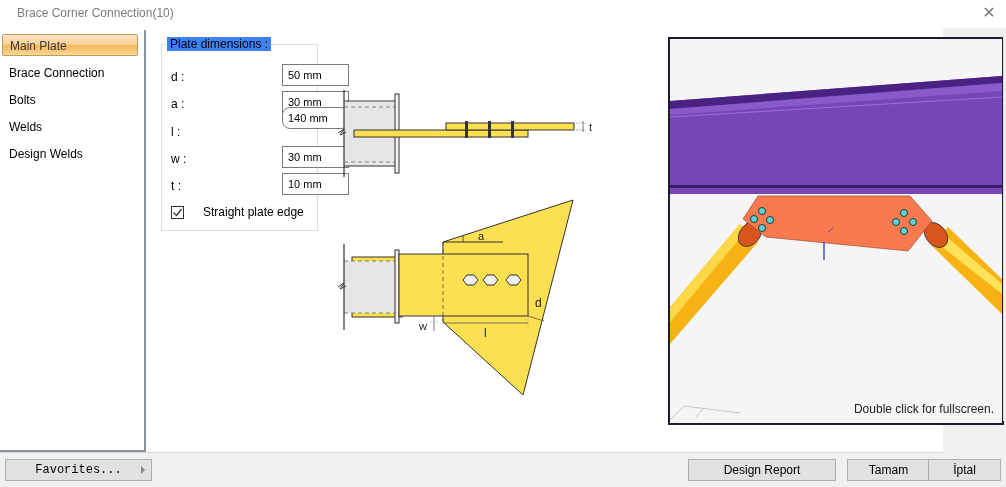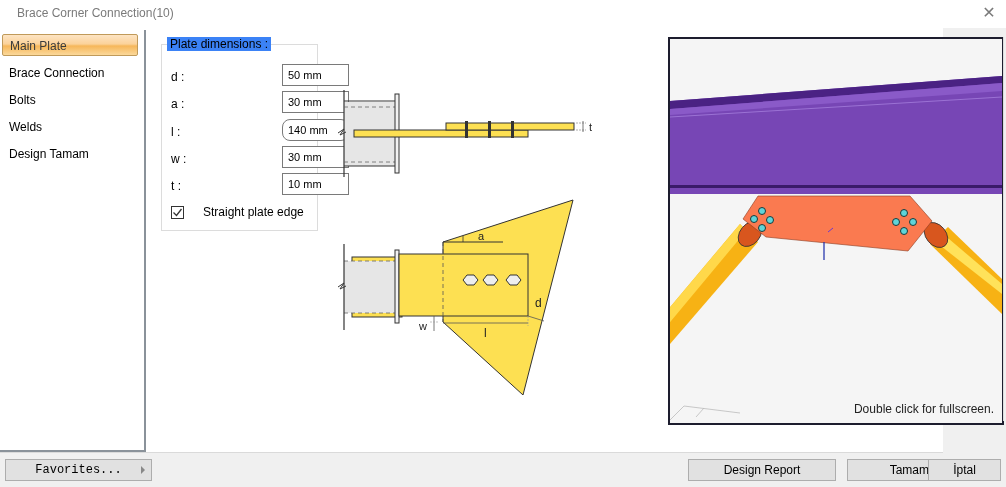--- a/index.html
+++ b/index.html
@@ -39,34 +39,34 @@
   <span class="title">Brace Corner Connection(10)</span>
   <span class="close">✕</span>
 </div>
 
 <div class="content">
   <div class="sidebar">
     <div class="nav-item active" style="top:4px;">Main Plate</div>
     <div class="nav-item" style="top:59px;">Bolts</div>
     <div class="nav-item" style="top:32px;">Brace Connection</div>
     <div class="nav-item" style="top:86px;">Welds</div>
-    <div class="nav-item" style="top:113px;">Design Tamam</div>
+    <div class="nav-item" style="top:113px;">Design Welds</div>
   </div>
 
   <div class="groupbox">
     <span class="groupbox-label">Plate dimensions :</span>
 
     <span class="field-label" style="top:25px;">d :</span>
     <input class="field-input" style="top: 19px;" value="50 mm">
 
     <span class="field-label" style="top:52px;">a :</span>
     <input class="field-input" style="top: 46px;" value="30 mm">
 
     <span class="field-label" style="top:80px;">l :</span>
-    <input class="field-input" style="top: 74px; border-radius: 8px;" value="140 mm">
+    <input class="field-input" style="top: 62px; border-radius: 8px;" value="140 mm">
 
     <span class="field-label" style="top:107px;">w :</span>
     <input class="field-input" style="top: 101px;" value="30 mm">
 
     <span class="field-label" style="top:134px;">t :</span>
     <input class="field-input" style="top: 128px;" value="10 mm">
 
     <div class="checkbox-row">
       <span class="checkbox">
         <svg width="11" height="11" viewBox="0 0 11 11">
@@ -166,14 +166,14 @@
     <span class="viewport-hint">Double click for fullscreen.</span>
   </div>
   <div class="scroll-edge"></div>
 </div>
 
 <div class="btn" style="left:5px; top:459px; width:147px;font-family:Liberation Mono, monospace;">
   <span>Favorites...</span>
   <span class="fav-arrow"></span>
 </div>
 <div class="btn" style="left:688px; top:459px; width:148px;">Design Report</div>
-<div class="btn" style="left:847px; top:459px; width:83px;text-align:right;">Tamam</div>
+<div class="btn" style="left:847px; top:459px; width:83px;">Tamam</div>
 <div class="btn" style="left:928px; top:459px; width:73px;">İptal</div>
 
 </body></html>

